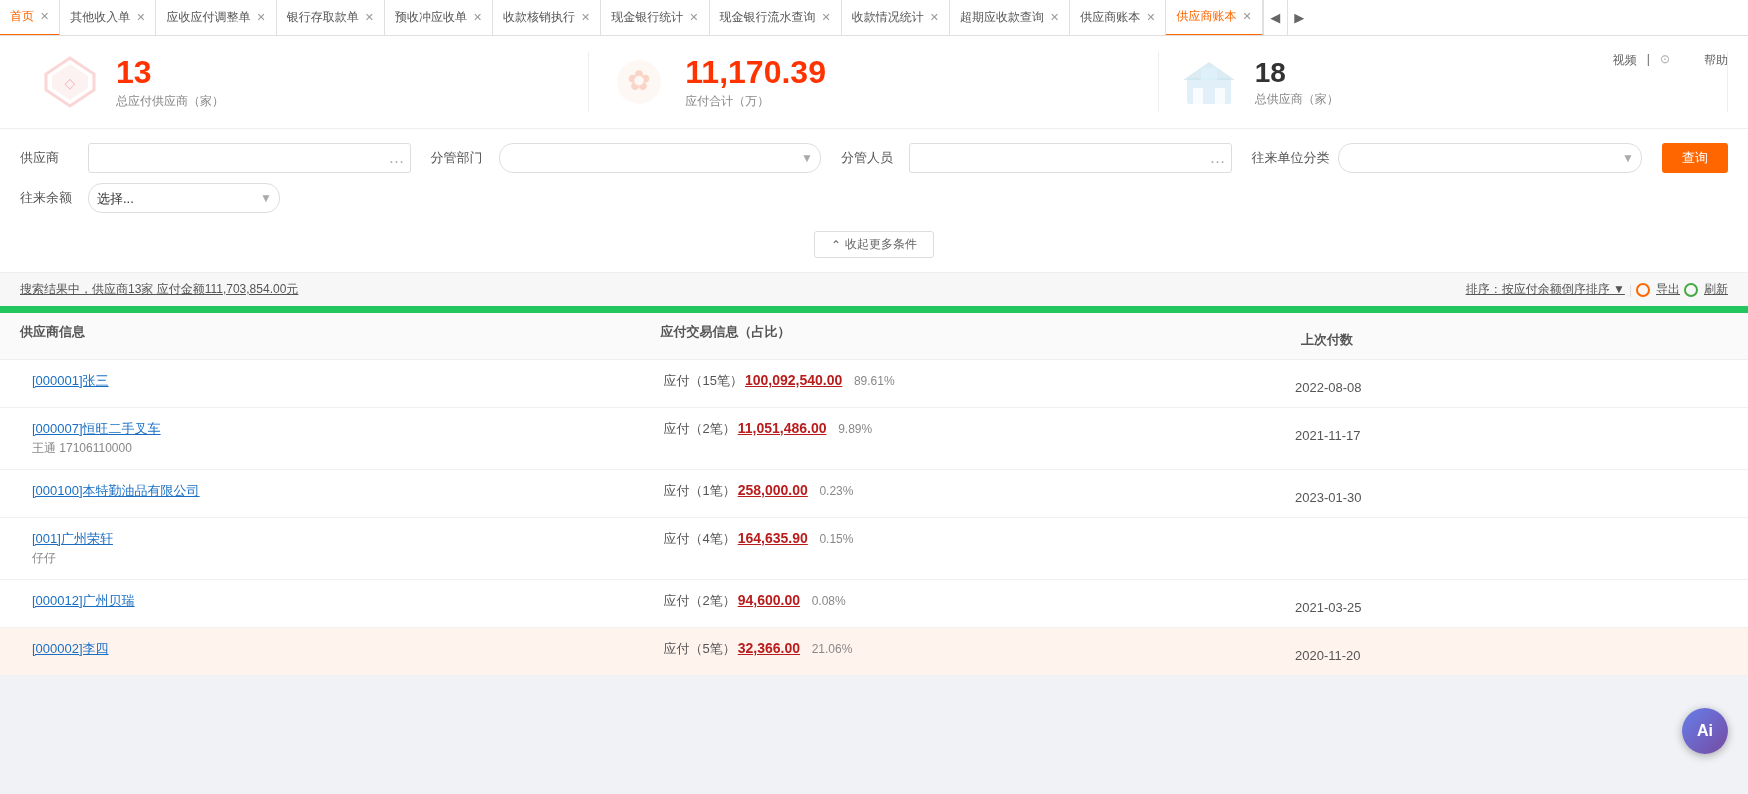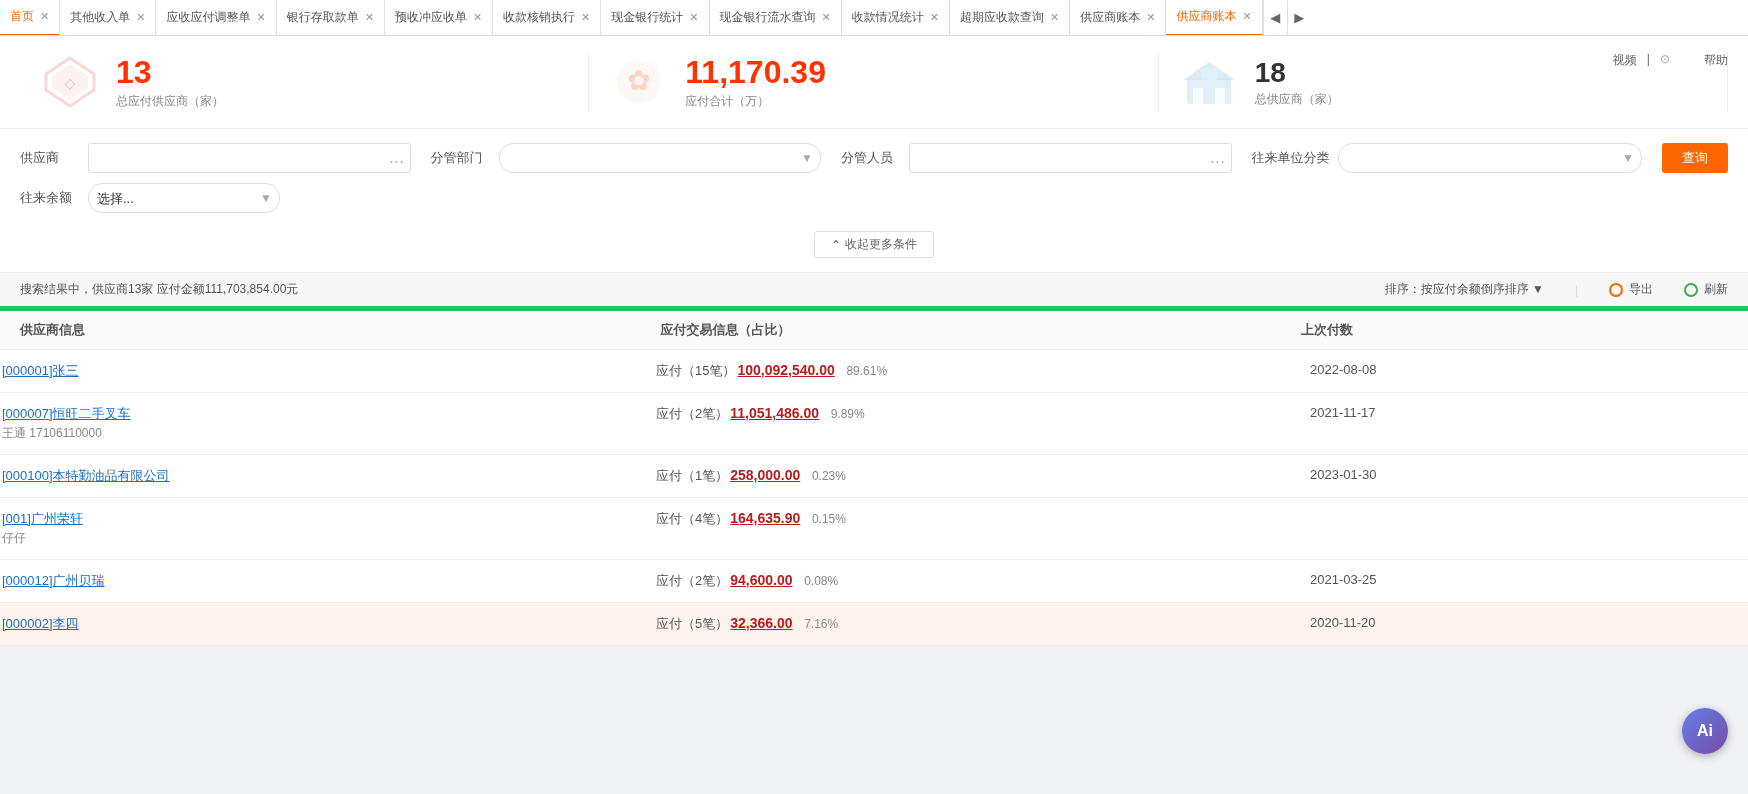--- a/index.html
+++ b/index.html
@@ -116,28 +116,29 @@
       width: fit-content;
     }
 
     
     .result-bar {
       display: flex;
       align-items: center;
       justify-content: space-between;
       background: #f7f7f7;
       padding: 8px 20px;
-      border-bottom: 5px solid #22c55e;
+      border-bottom: 7px solid #22c55e;
       font-size: 12px;
       color: #555;
+      text-decoration: underline;
     }
     .result-bar-right {
       display: flex;
       align-items: center;
-      gap: 31px;
+      gap: 4px;
       font-size: 12px;
       color: #555;
     }
     .result-bar-right .sort-label { cursor: pointer; }
     .result-action { display: flex; align-items: center; gap: 4px; cursor: pointer; }
 
     
     .table-container {
       background: #fff;
       margin: 0;
@@ -147,26 +148,26 @@
       display: flex;
       background: #fafafa;
       border-bottom: 1px solid #eee;
       padding: 10px 20px;
       font-weight: bold;
       font-size: 13px;
       color: #555;
     }
     .col-supplier { flex: 3; }
     .col-transaction { flex: 3; }
-    .col-lastpay { flex: 2; }
+    .col-lastpay { flex: 2; margin-top: 8px; }
 
     .table-row {
       display: flex;
       border-bottom: 1px solid #f0f0f0;
-      padding: 12px 2px;
+      padding: 12px 32px;
       align-items: flex-start;
       font-size: 13px;
     }
     .table-row.highlighted { background: #fff3ee; }
 
     .supplier-link {
       color: #1a6fc4;
       text-decoration: underline;
       cursor: pointer;
       font-size: 13px;
@@ -516,21 +517,21 @@
   </div>
 
   <div class="table-row highlighted">
     <div class="col-supplier">
       <div class="supplier-link">[000002]李四</div>
     </div>
     <div class="col-transaction transaction-cell">
       <span class="transaction-label">应付（5笔）</span>
       <span>
         <span class="transaction-amount">32,366.00</span>
-        <span class="transaction-pct">7.16%</span>
+        <span class="transaction-pct">21.06%</span>
       </span>
     </div>
     <div class="col-lastpay">
       <span class="lastpay-date">2020-11-20</span>
     </div>
   </div>
 </div>
 
 <div style="position:fixed;right:20px;bottom:40px;width:46px;height:46px;background:linear-gradient(135deg,#667eea,#764ba2);border-radius:50%;display:flex;align-items:center;justify-content:center;cursor:pointer;box-shadow:0 2px 8px rgba(0,0,0,0.3);color:#fff;font-size:16px;font-weight:bold;">
   <span>Ai</span>

